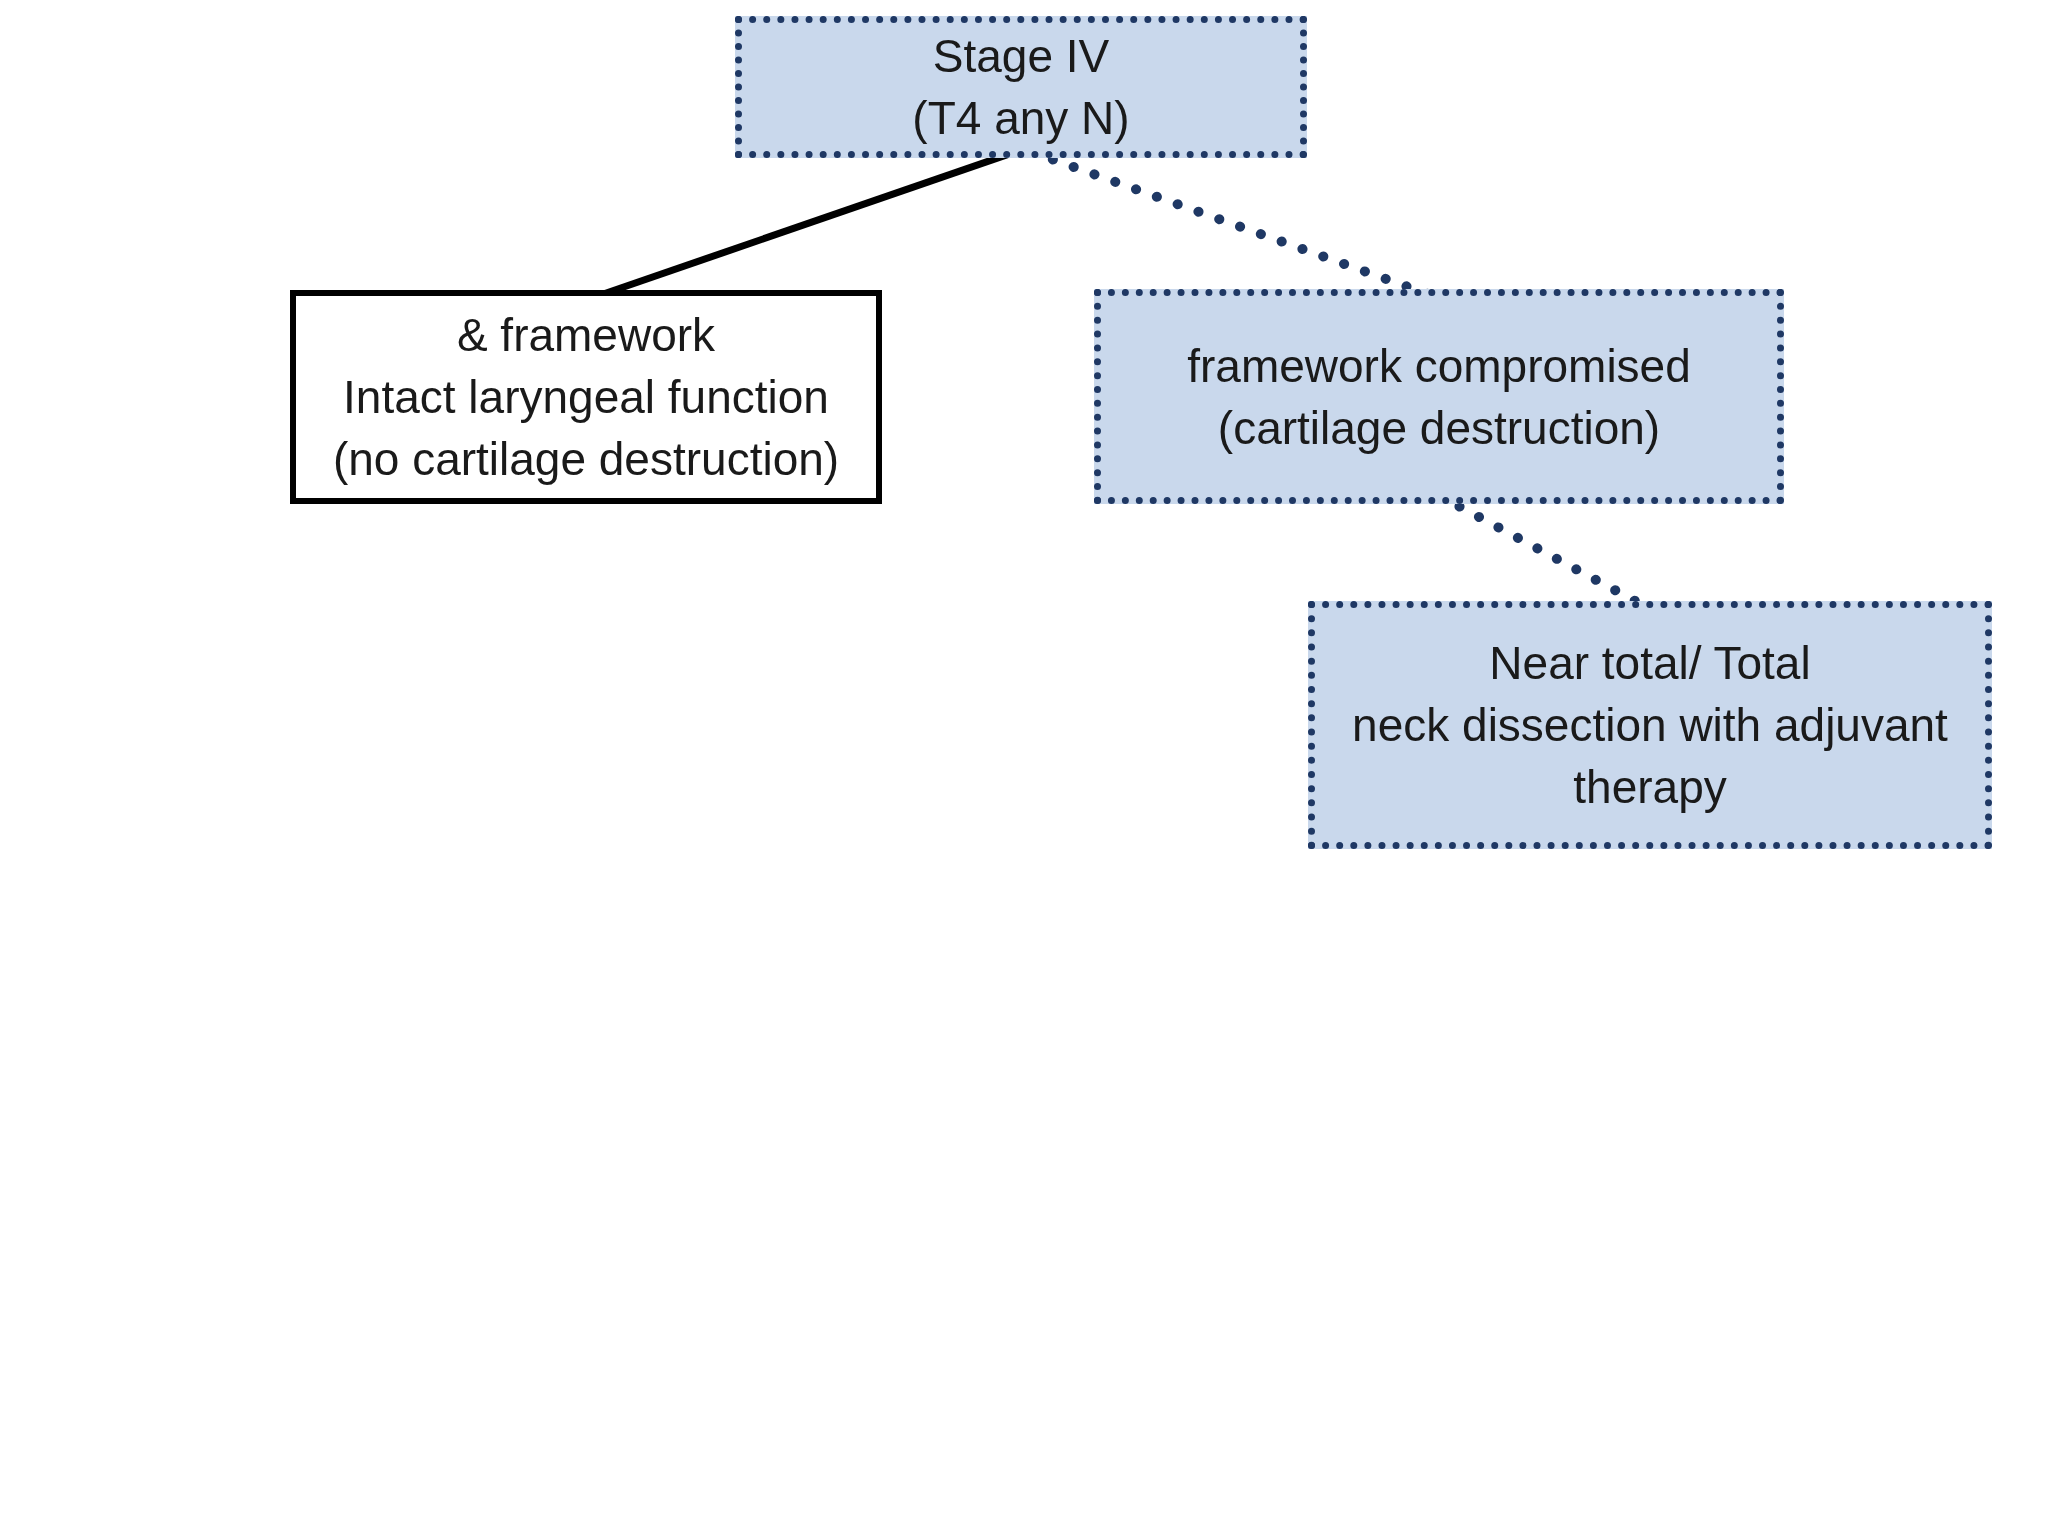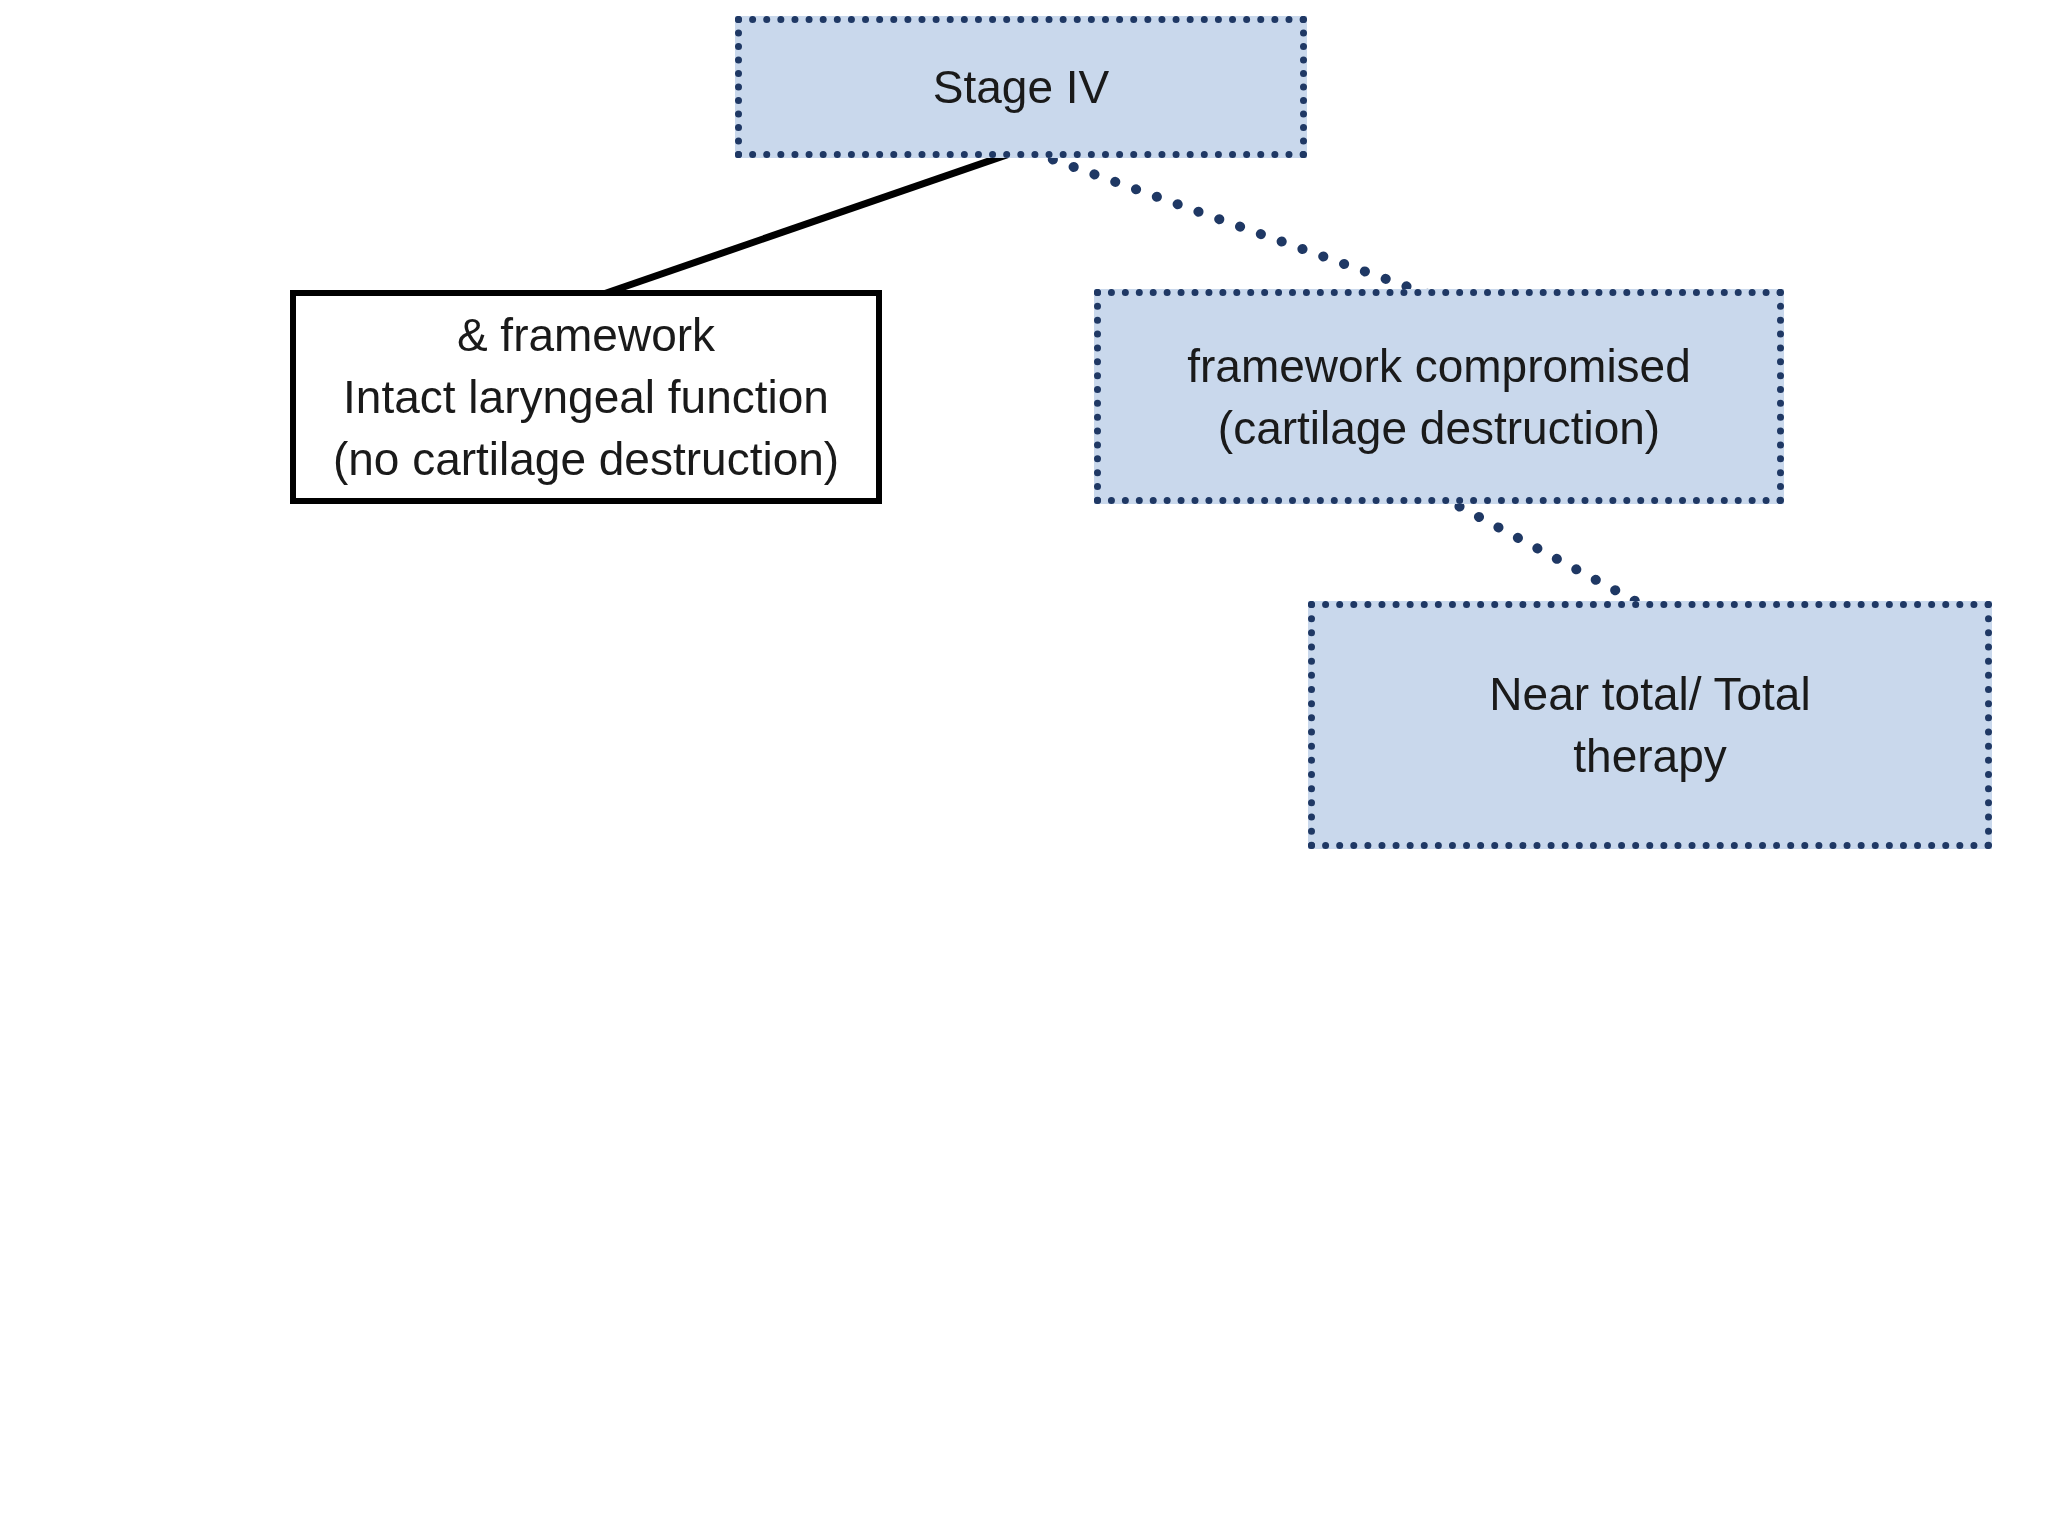--- a/index.html
+++ b/index.html
@@ -55,31 +55,33 @@
 <div class="canvas">
 
   <svg class="connectors" viewBox="0 0 2048 1536" xmlns="http://www.w3.org/2000/svg">
     <line x1="1021" y1="150" x2="586" y2="300" stroke-width="7" stroke-linecap="butt" stroke="#000000"></line>
     <line x1="1032" y1="152" x2="1439" y2="298" stroke-width="10" stroke-linecap="round" stroke-dasharray="0.1 22" stroke="#1f3864"></line>
     <line x1="1440" y1="496" x2="1652" y2="610" stroke-width="10" stroke-linecap="round" stroke-dasharray="0.1 22" stroke="#1f3864"></line>
   </svg>
 
   <div class="node blue" style="left:735px; top:16px; width:572px; height:142px;">
     <div class="tline">Stage IV</div>
+    <div class="tline">(T4 any N)</div>
   </div>
 
   <div class="node white" style="left:290px; top:290px; width:592px; height:214px;">
     <div class="tline">&amp; framework</div>
     <div class="tline">Intact laryngeal function</div>
     <div class="tline">(no cartilage destruction)</div>
   </div>
 
   <div class="node blue" style="left:1094px; top:289px; width:690px; height:215px;">
     <div class="tline">framework compromised</div>
     <div class="tline">(cartilage destruction)</div>
   </div>
 
   <div class="node blue" style="left:1308px; top:601px; width:684px; height:248px;">
     <div class="tline">Near total/ Total</div>
+    <div class="tline">neck dissection with adjuvant</div>
     <div class="tline">therapy</div>
   </div>
 
 </div>
 
 </body></html>

